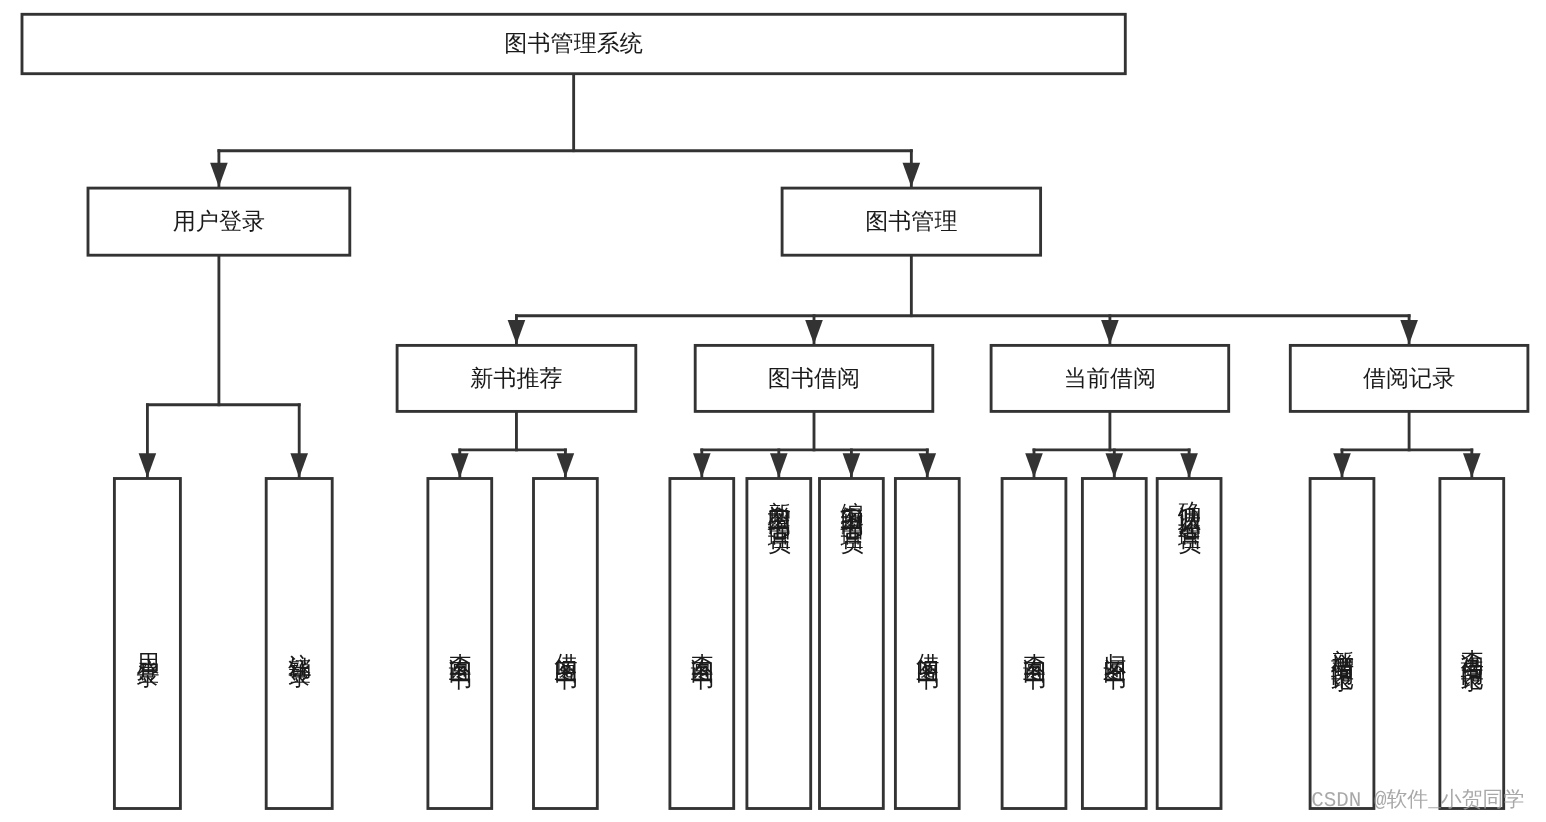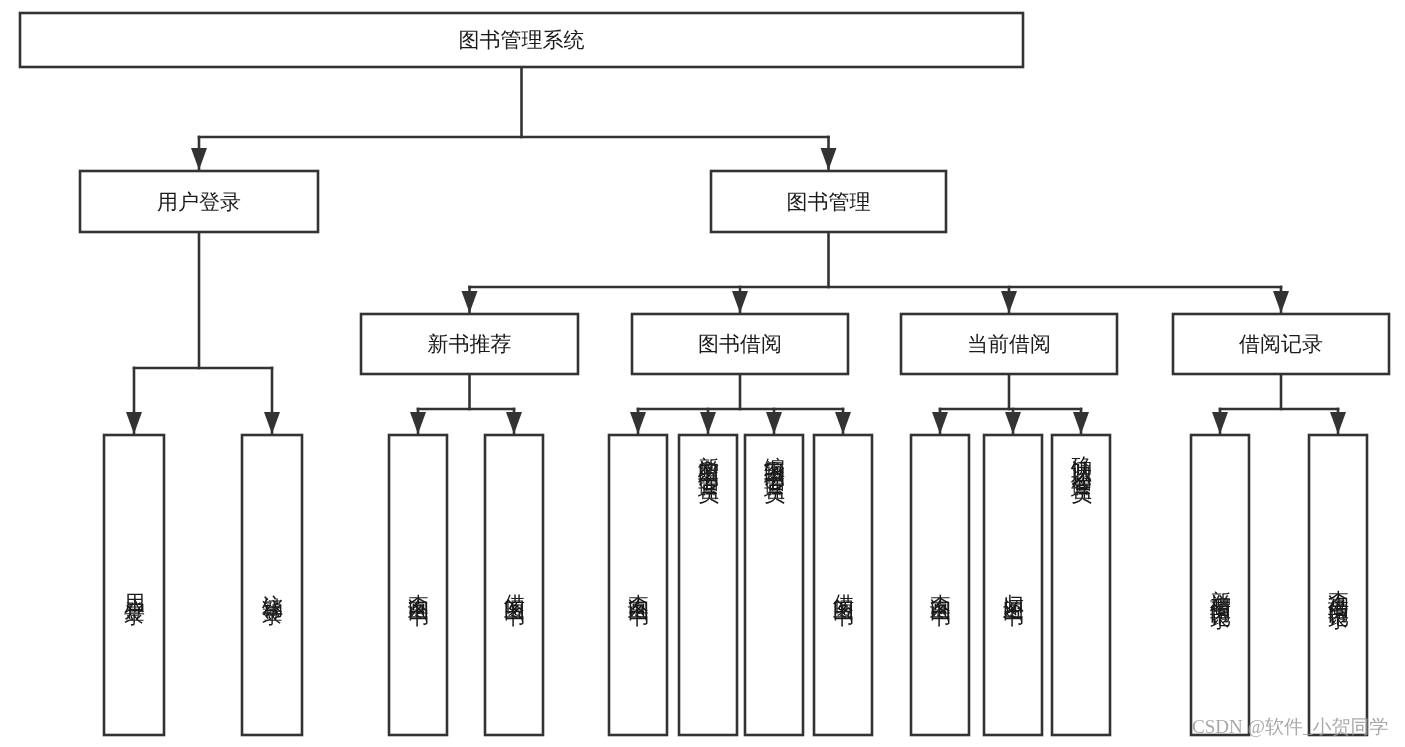--- a/index.html
+++ b/index.html
@@ -60,21 +60,21 @@
     text-orientation: upright;
     -webkit-writing-mode: vertical-rl;
     letter-spacing: 4px;
     line-height: 1;
     white-space: nowrap;
     pointer-events: none;
     text-align: left;
   }
   .watermark {
     position: absolute;
-    font-family: Liberation Serif, serif;
+    font-family: Liberation Mono, monospace;
     font-size: 19px;
     color: #9a9a9a;
     white-space: nowrap;
     opacity: 0.85;
   }
 </style>
 </head>
 <body>
 
 <div id="diagram-root">

